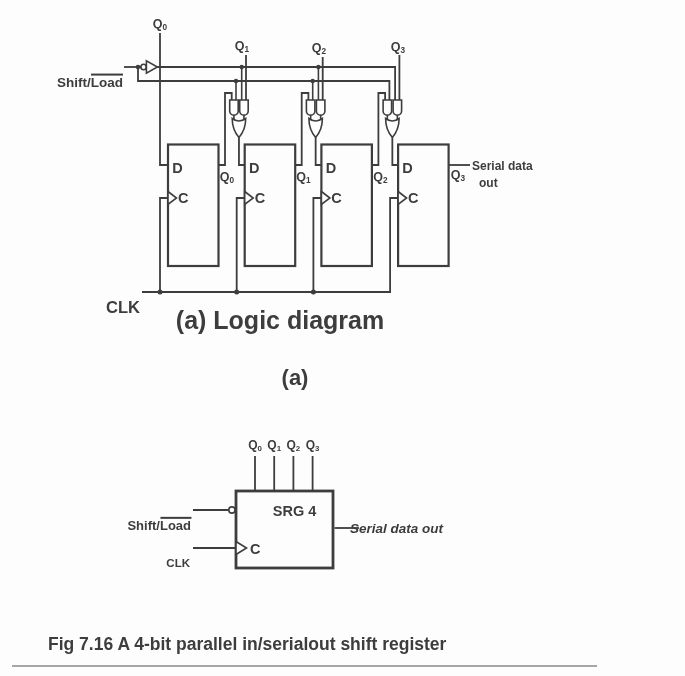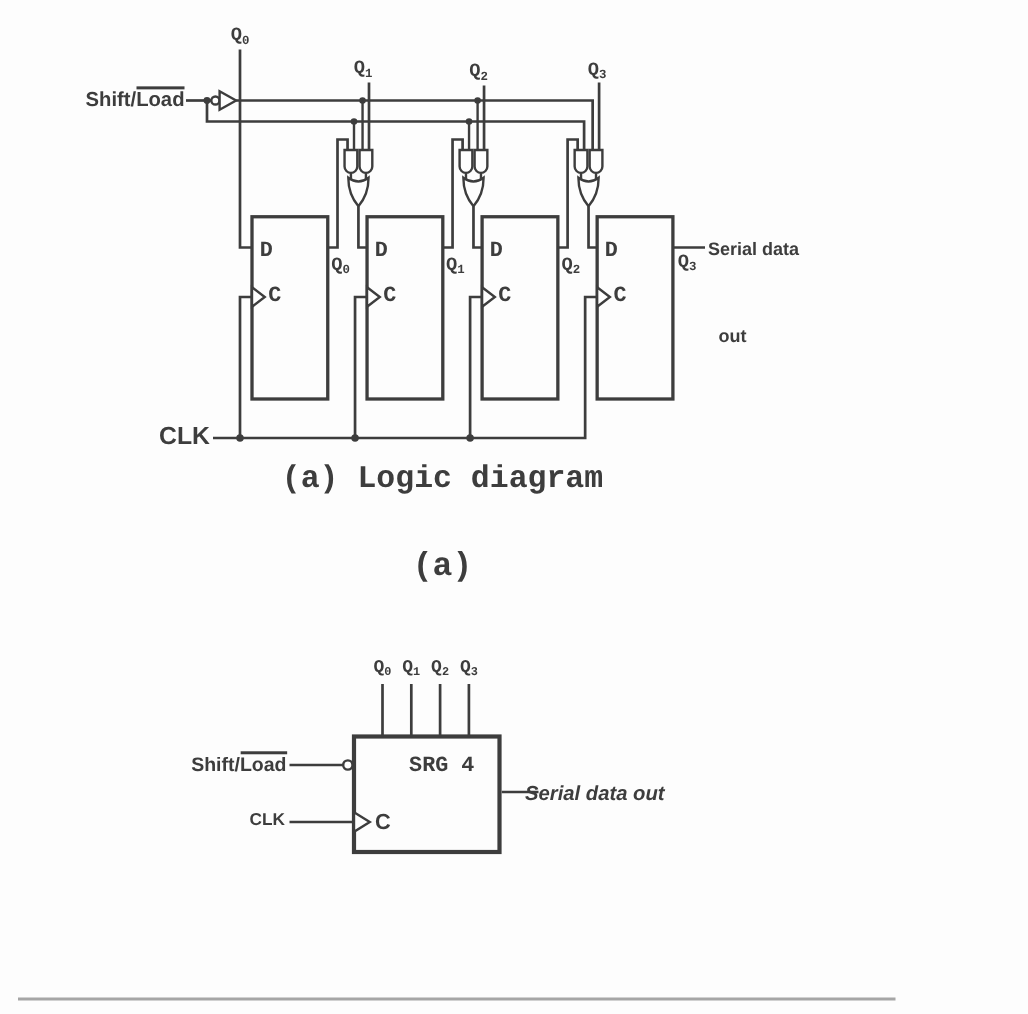--- a/index.html
+++ b/index.html
@@ -12,26 +12,26 @@
   
   .w{stroke:var(--ink);fill:none;stroke-width:1.8;stroke-linecap:butt;}
   .thin{stroke-width:1.6;}
   .box{stroke:var(--ink);fill:none;stroke-width:2.2;}
   .bigbox{stroke:var(--ink);fill:none;stroke-width:2.8;}
   .g{stroke:var(--ink);fill:#fefefe;stroke-width:1.6;}
   .dot{fill:var(--ink);stroke:none;}
   .rule{stroke:var(--rule);stroke-width:2;fill:none;}
   
   .lbl{position:absolute;font-weight:700;white-space:nowrap;line-height:1;}
-  .c{transform:translate(-50%,-50%);font-family:Liberation Mono, monospace;}
-  .r{transform:translate(-100%,-50%);}
+  .c{transform:translate(-50%,-50%);}
+  .r{transform:translate(-100%,-50%);margin-top:16px;}
   .l{transform:translate(0,-50%);}
   .sub{font-size:0.66em;vertical-align:-0.28em;}
   .over{display:inline-block;border-top:2px solid var(--ink);line-height:1.1;}
-  .serial2{padding-left:7px;margin-top:41px;}
+  .serial2{padding-left:7px;}
   .twoline{line-height:17px;}
 </style>
 </head>
 <body>
 
 <div class="stage">
 
   <svg width="685" height="676" viewBox="0 0 685 676">
 
     <g>
@@ -144,29 +144,30 @@
   <div class="lbl c" style="left:380.5px;top:178px;font-size:12.5px;"><span>Q</span><span class="sub">2</span></div>
   <div class="lbl c" style="left:458px;top:176px;font-size:12.5px;"><span>Q</span><span class="sub">3</span></div>
 
   <div class="lbl r" style="left:140px;top:291px;font-size:16.5px;"><span>CLK</span></div>
 
   <div class="lbl twoline" style="left:472px;top:158px;font-size:12px;">
     <div>Serial data</div>
     <div class="serial2">out</div>
   </div>
 
-  <div class="lbl c" style="left:295px;top:320px;font-size:21px;"><span>(a) Logic diagram</span></div>
+  <div class="lbl c" style="left:280px;top:320px;font-size:25px;"><span>(a) Logic diagram</span></div>
   <div class="lbl c" style="left:295px;top:378px;font-size:22px;"><span>(a)</span></div>
 
   <div class="lbl c" style="left:255px;top:446px;font-size:12px;"><span>Q</span><span class="sub">0</span></div>
   <div class="lbl c" style="left:274.2px;top:446px;font-size:12px;"><span>Q</span><span class="sub">1</span></div>
   <div class="lbl c" style="left:293.4px;top:446px;font-size:12px;"><span>Q</span><span class="sub">2</span></div>
   <div class="lbl c" style="left:312.6px;top:446px;font-size:12px;"><span>Q</span><span class="sub">3</span></div>
 
   <div class="lbl r" style="left:191px;top:509px;font-size:13px;"><span>Shift/</span><span class="over">Load</span></div>
   <div class="lbl r" style="left:190px;top:548px;font-size:11.5px;"><span>CLK</span></div>
   <div class="lbl c" style="left:294.5px;top:511px;font-size:14.5px;text-align:center;"><span>SRG 4</span></div>
   <div class="lbl l" style="left:250px;top:548.5px;font-size:14.5px;"><span>C</span></div>
   <div class="lbl l" style="left:350px;top:528.5px;font-size:13.5px;font-style:italic;"><span>Serial data out</span></div>
 
 
+  <div class="lbl l" style="left:48px;top:645px;font-size:17.5px;"><span>Fig 7.16 A 4-bit parallel in/serialout shift register</span></div>
 
 </div>
 
 </body></html>

